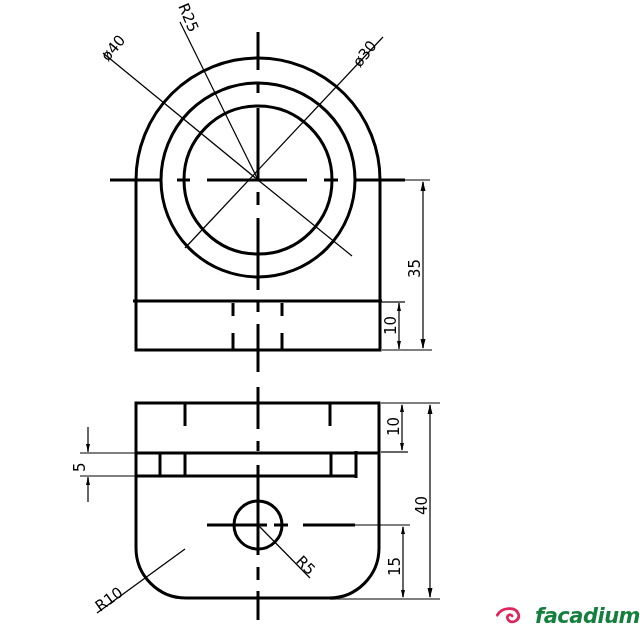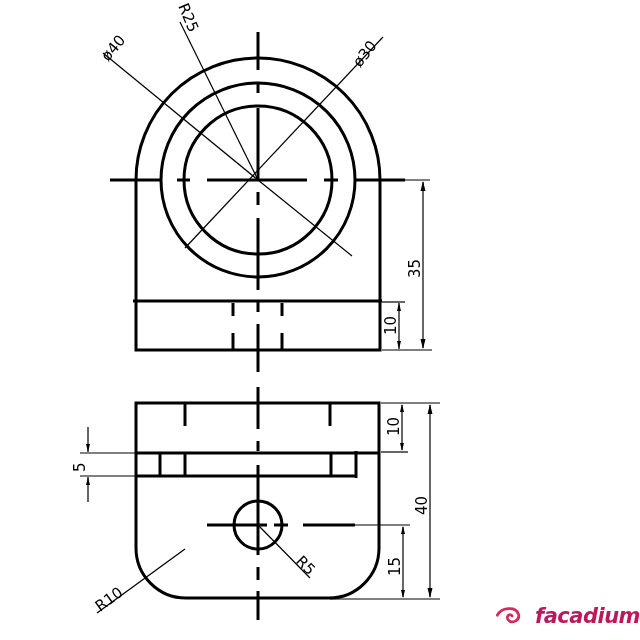--- a/index.html
+++ b/index.html
@@ -3,21 +3,21 @@
 <meta charset="utf-8">
 <style>
   html,body{margin:0;padding:0;background:#ffffff;}
   body{width:640px;height:640px;position:relative;overflow:hidden;font-family:"DejaVu Sans",sans-serif;}
   svg{position:absolute;left:0;top:0;}
   .thick{stroke:#000;stroke-width:3;fill:none;}
   .thin{stroke:#000;stroke-width:1.2;fill:none;}
   .center{stroke:#000;stroke-width:3;fill:none;}
   .dimtext{font-family:"DejaVu Sans",sans-serif;font-size:15px;fill:#000;}
   .logo{position:absolute;left:495px;top:598px;width:145px;height:36px;display:flex;align-items:center;}
-  .logo-text{font-family:"DejaVu Sans",sans-serif;font-weight:bold;font-style:italic;font-size:21px;color:#be185d;margin-left:12px;letter-spacing:-0.5px;text-align:center;}
+  .logo-text{font-family:"DejaVu Sans",sans-serif;font-weight:bold;font-style:italic;font-size:21px;color:#15803d;margin-left:12px;letter-spacing:-0.5px;text-align:center;}
 </style>
 </head>
 <body>
 
 <svg width="640" height="640" viewBox="0 0 640 640">
 
   <g>
 
     <path class="thick" d="M136 180 A122 122 0 0 1 380 180 L380 350 L136 350 Z"></path>
 

